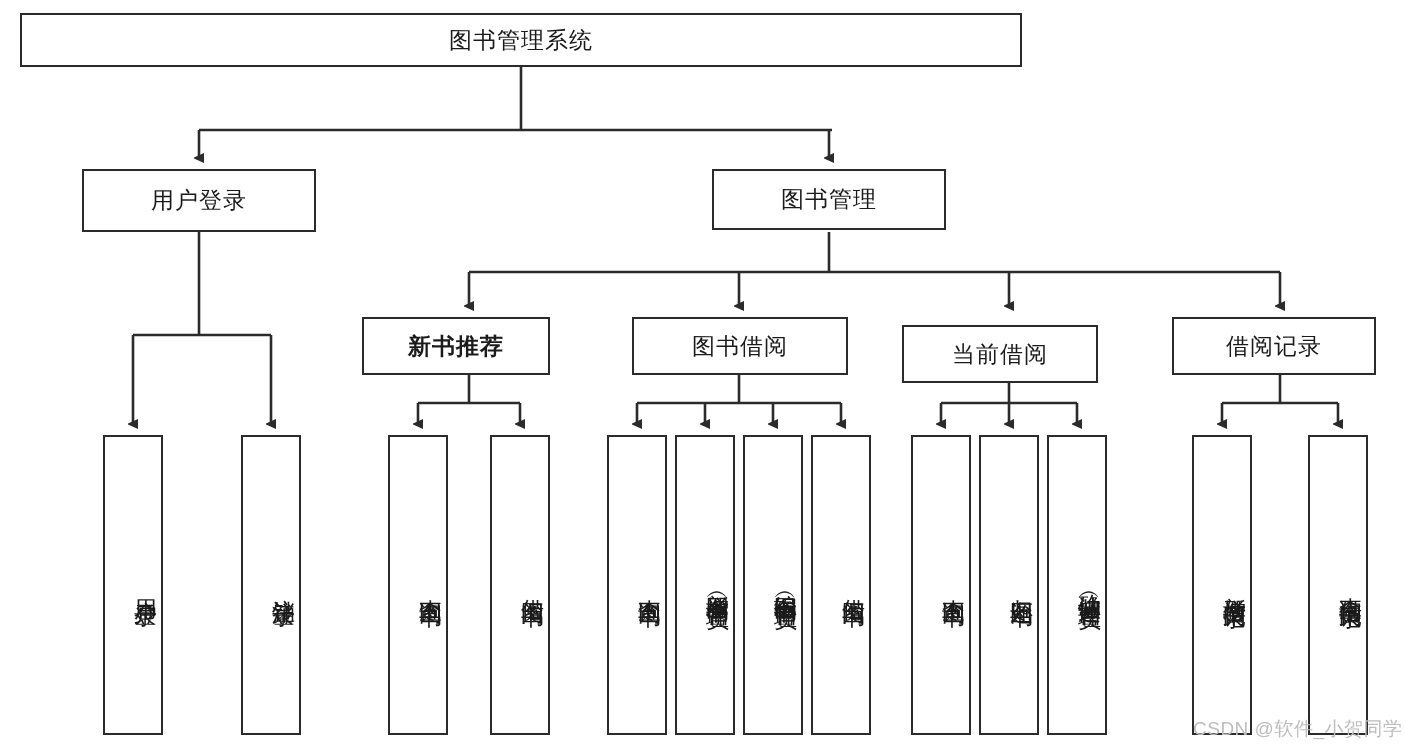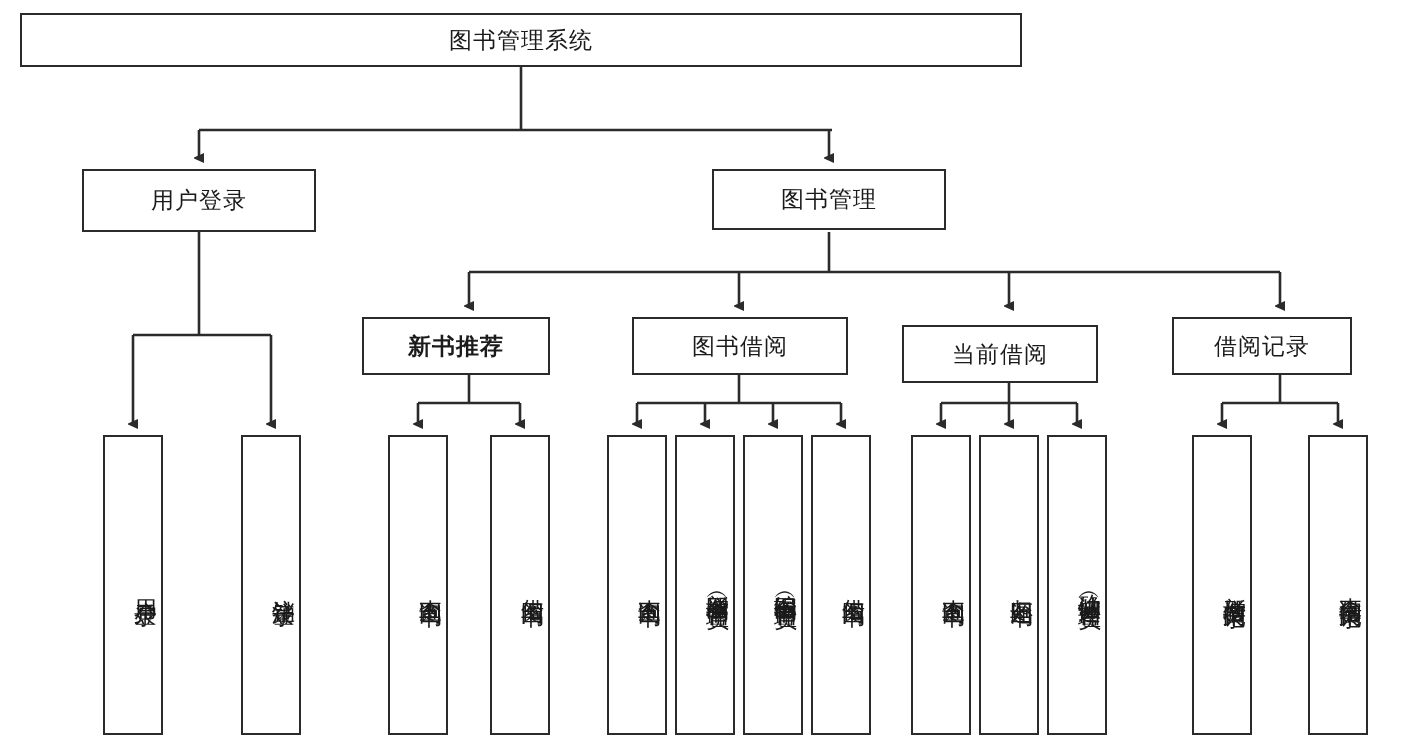--- a/index.html
+++ b/index.html
@@ -143,21 +143,21 @@
 
   <div class="node node-h" style="left:362px; top:317px; width:188px; height:58px;font-weight:bold;">
     <span>新书推荐</span>
   </div>
   <div class="node node-h" style="left:632px; top:317px; width:216px; height:58px;">
     <span>图书借阅</span>
   </div>
   <div class="node node-h" style="left:902px; top:317px; width:196px; height:58px;margin-top:8px;">
     <span>当前借阅</span>
   </div>
-  <div class="node node-h" style="left:1172px; top:317px; width:180px; height:58px;">
+  <div class="node node-h" style="left:1172px; top:317px; width:204px; height:58px;">
     <span>借阅记录</span>
   </div>
 
   <div class="node node-v" style="left:103px; top:435px; width:60px; height:300px;">
     <span>用户登录</span>
   </div>
   <div class="node node-v" style="left:241px; top:435px; width:60px; height:300px;">
     <span>注销登录</span>
   </div>
 
@@ -191,14 +191,15 @@
     <span>确认归还（管理员）</span>
   </div>
 
   <div class="node node-v" style="left:1192px; top:435px; width:60px; height:300px;">
     <span>新增借阅记录</span>
   </div>
   <div class="node node-v" style="left:1308px; top:435px; width:60px; height:300px;">
     <span>查询借阅记录</span>
   </div>
 
+  <div id="watermark">CSDN @软件_小贺同学</div>
 
 </div>
 
 </body></html>

